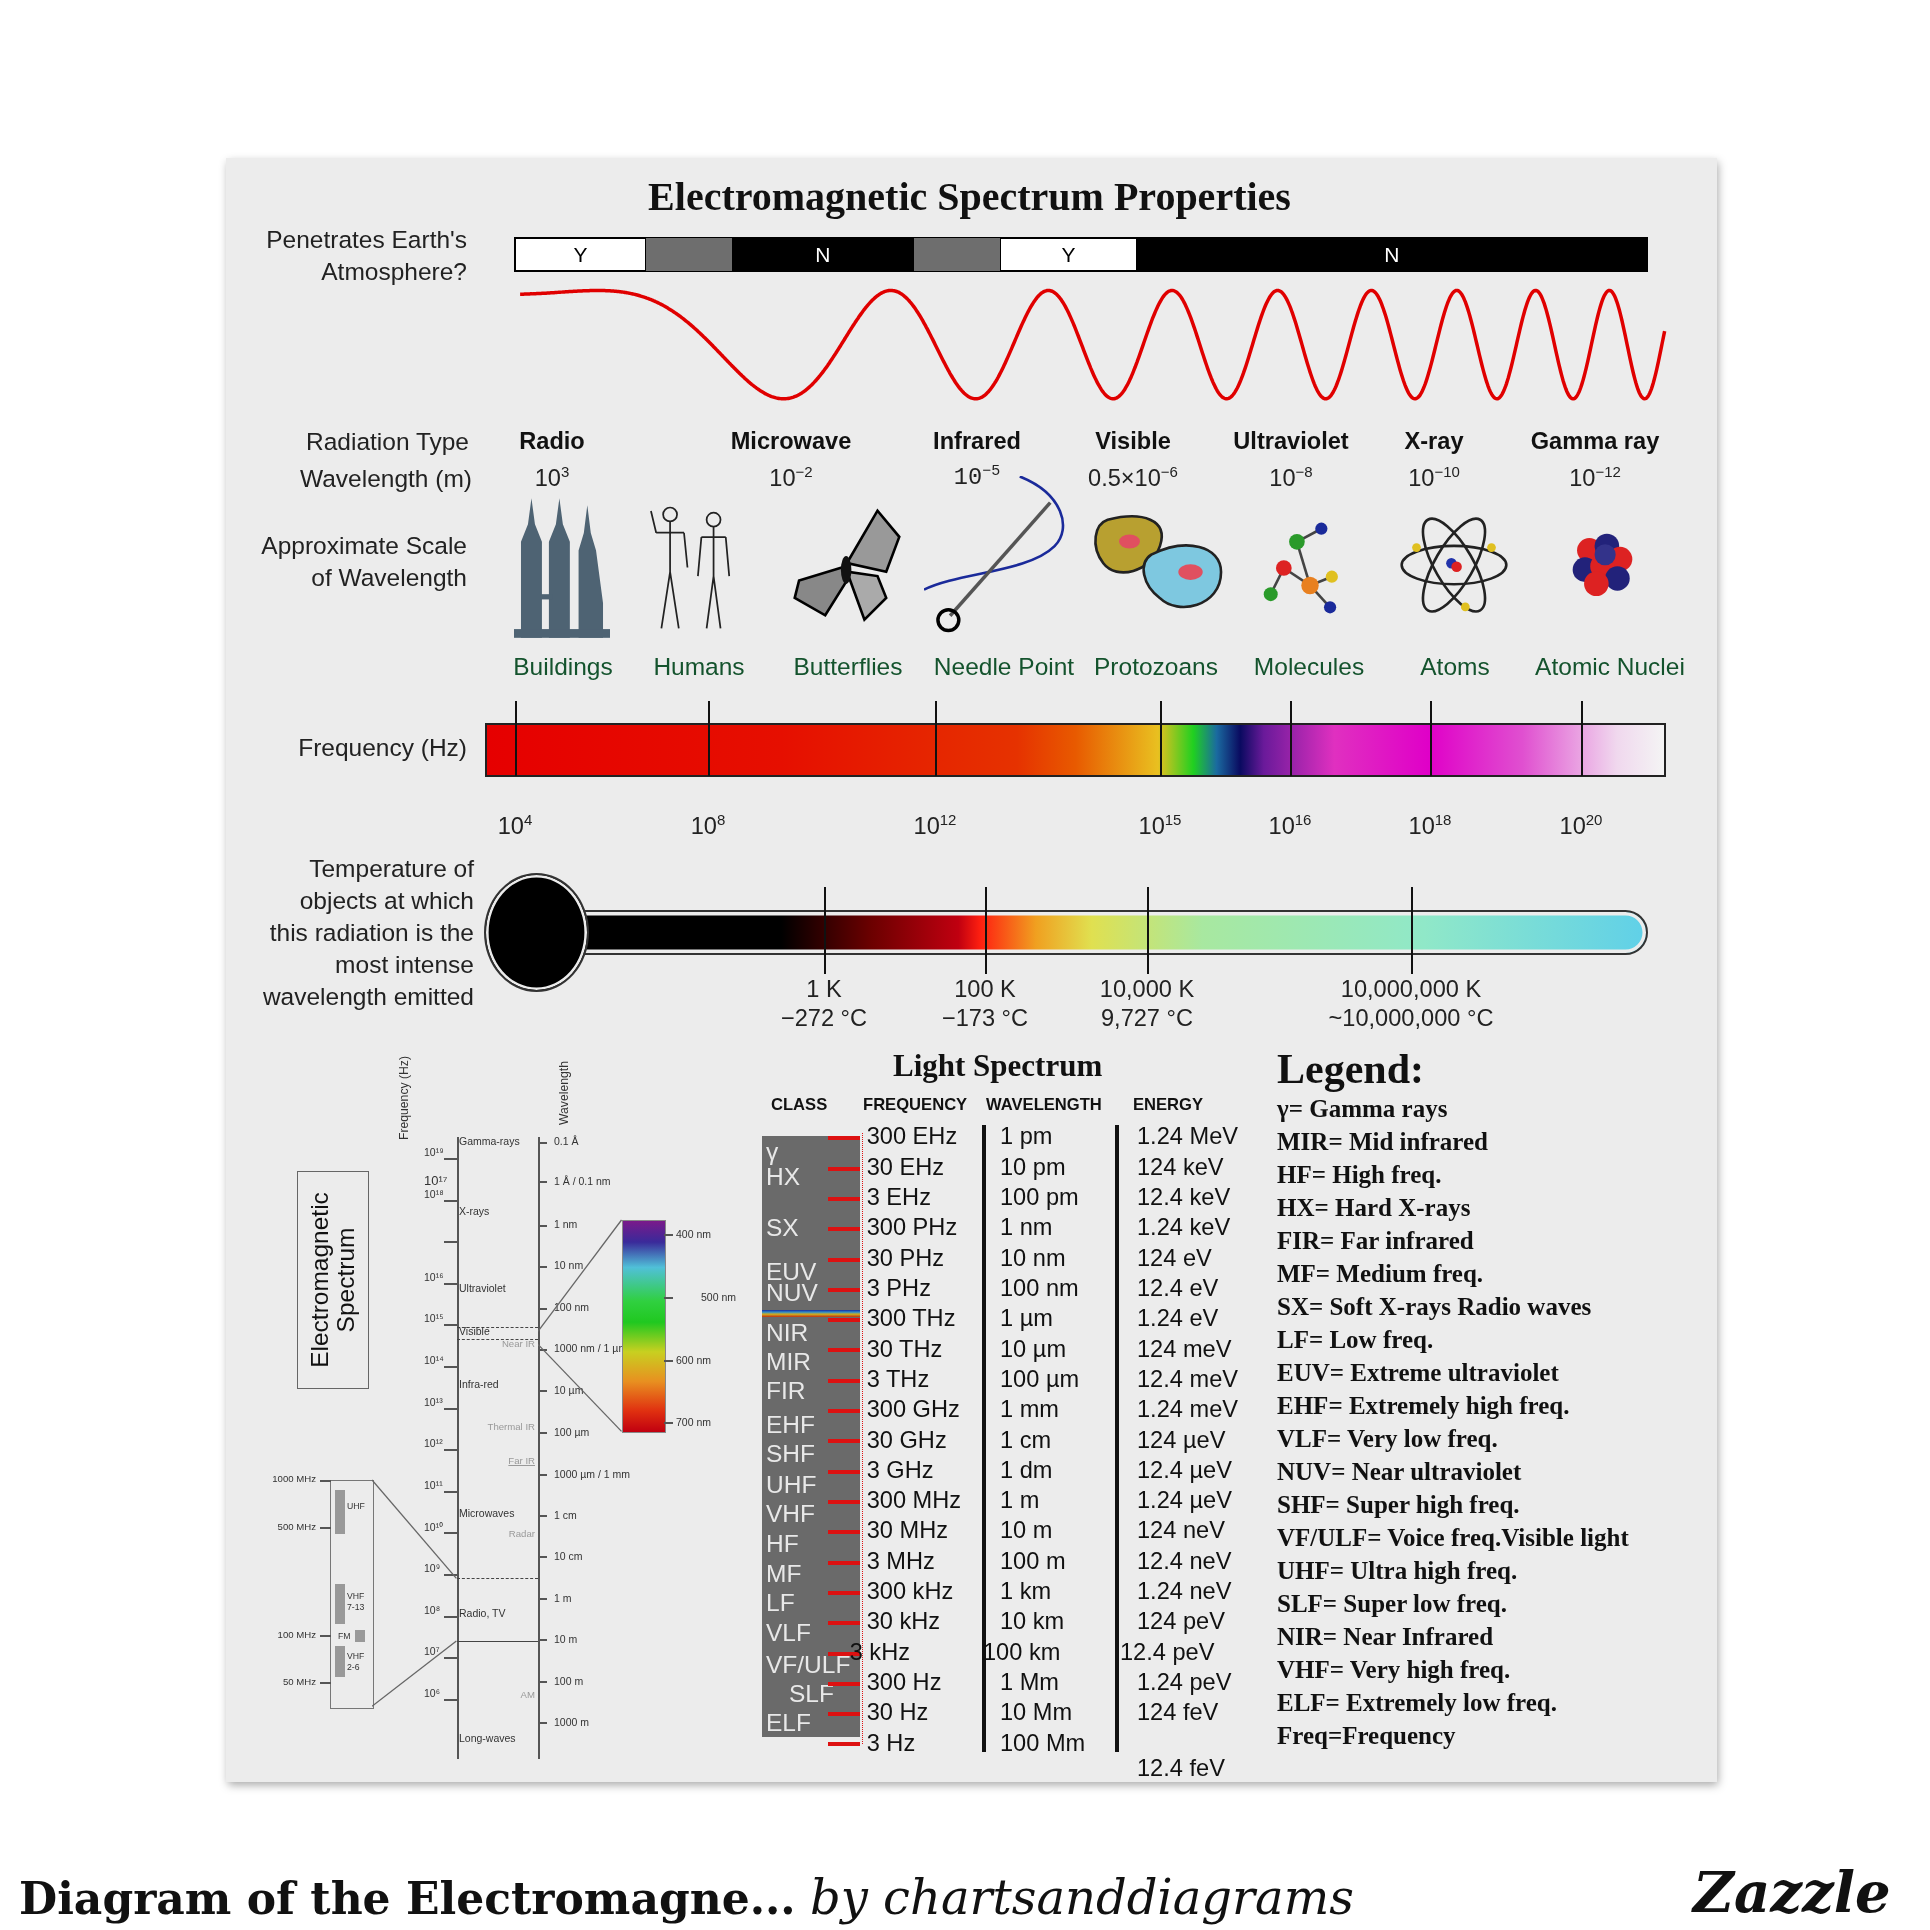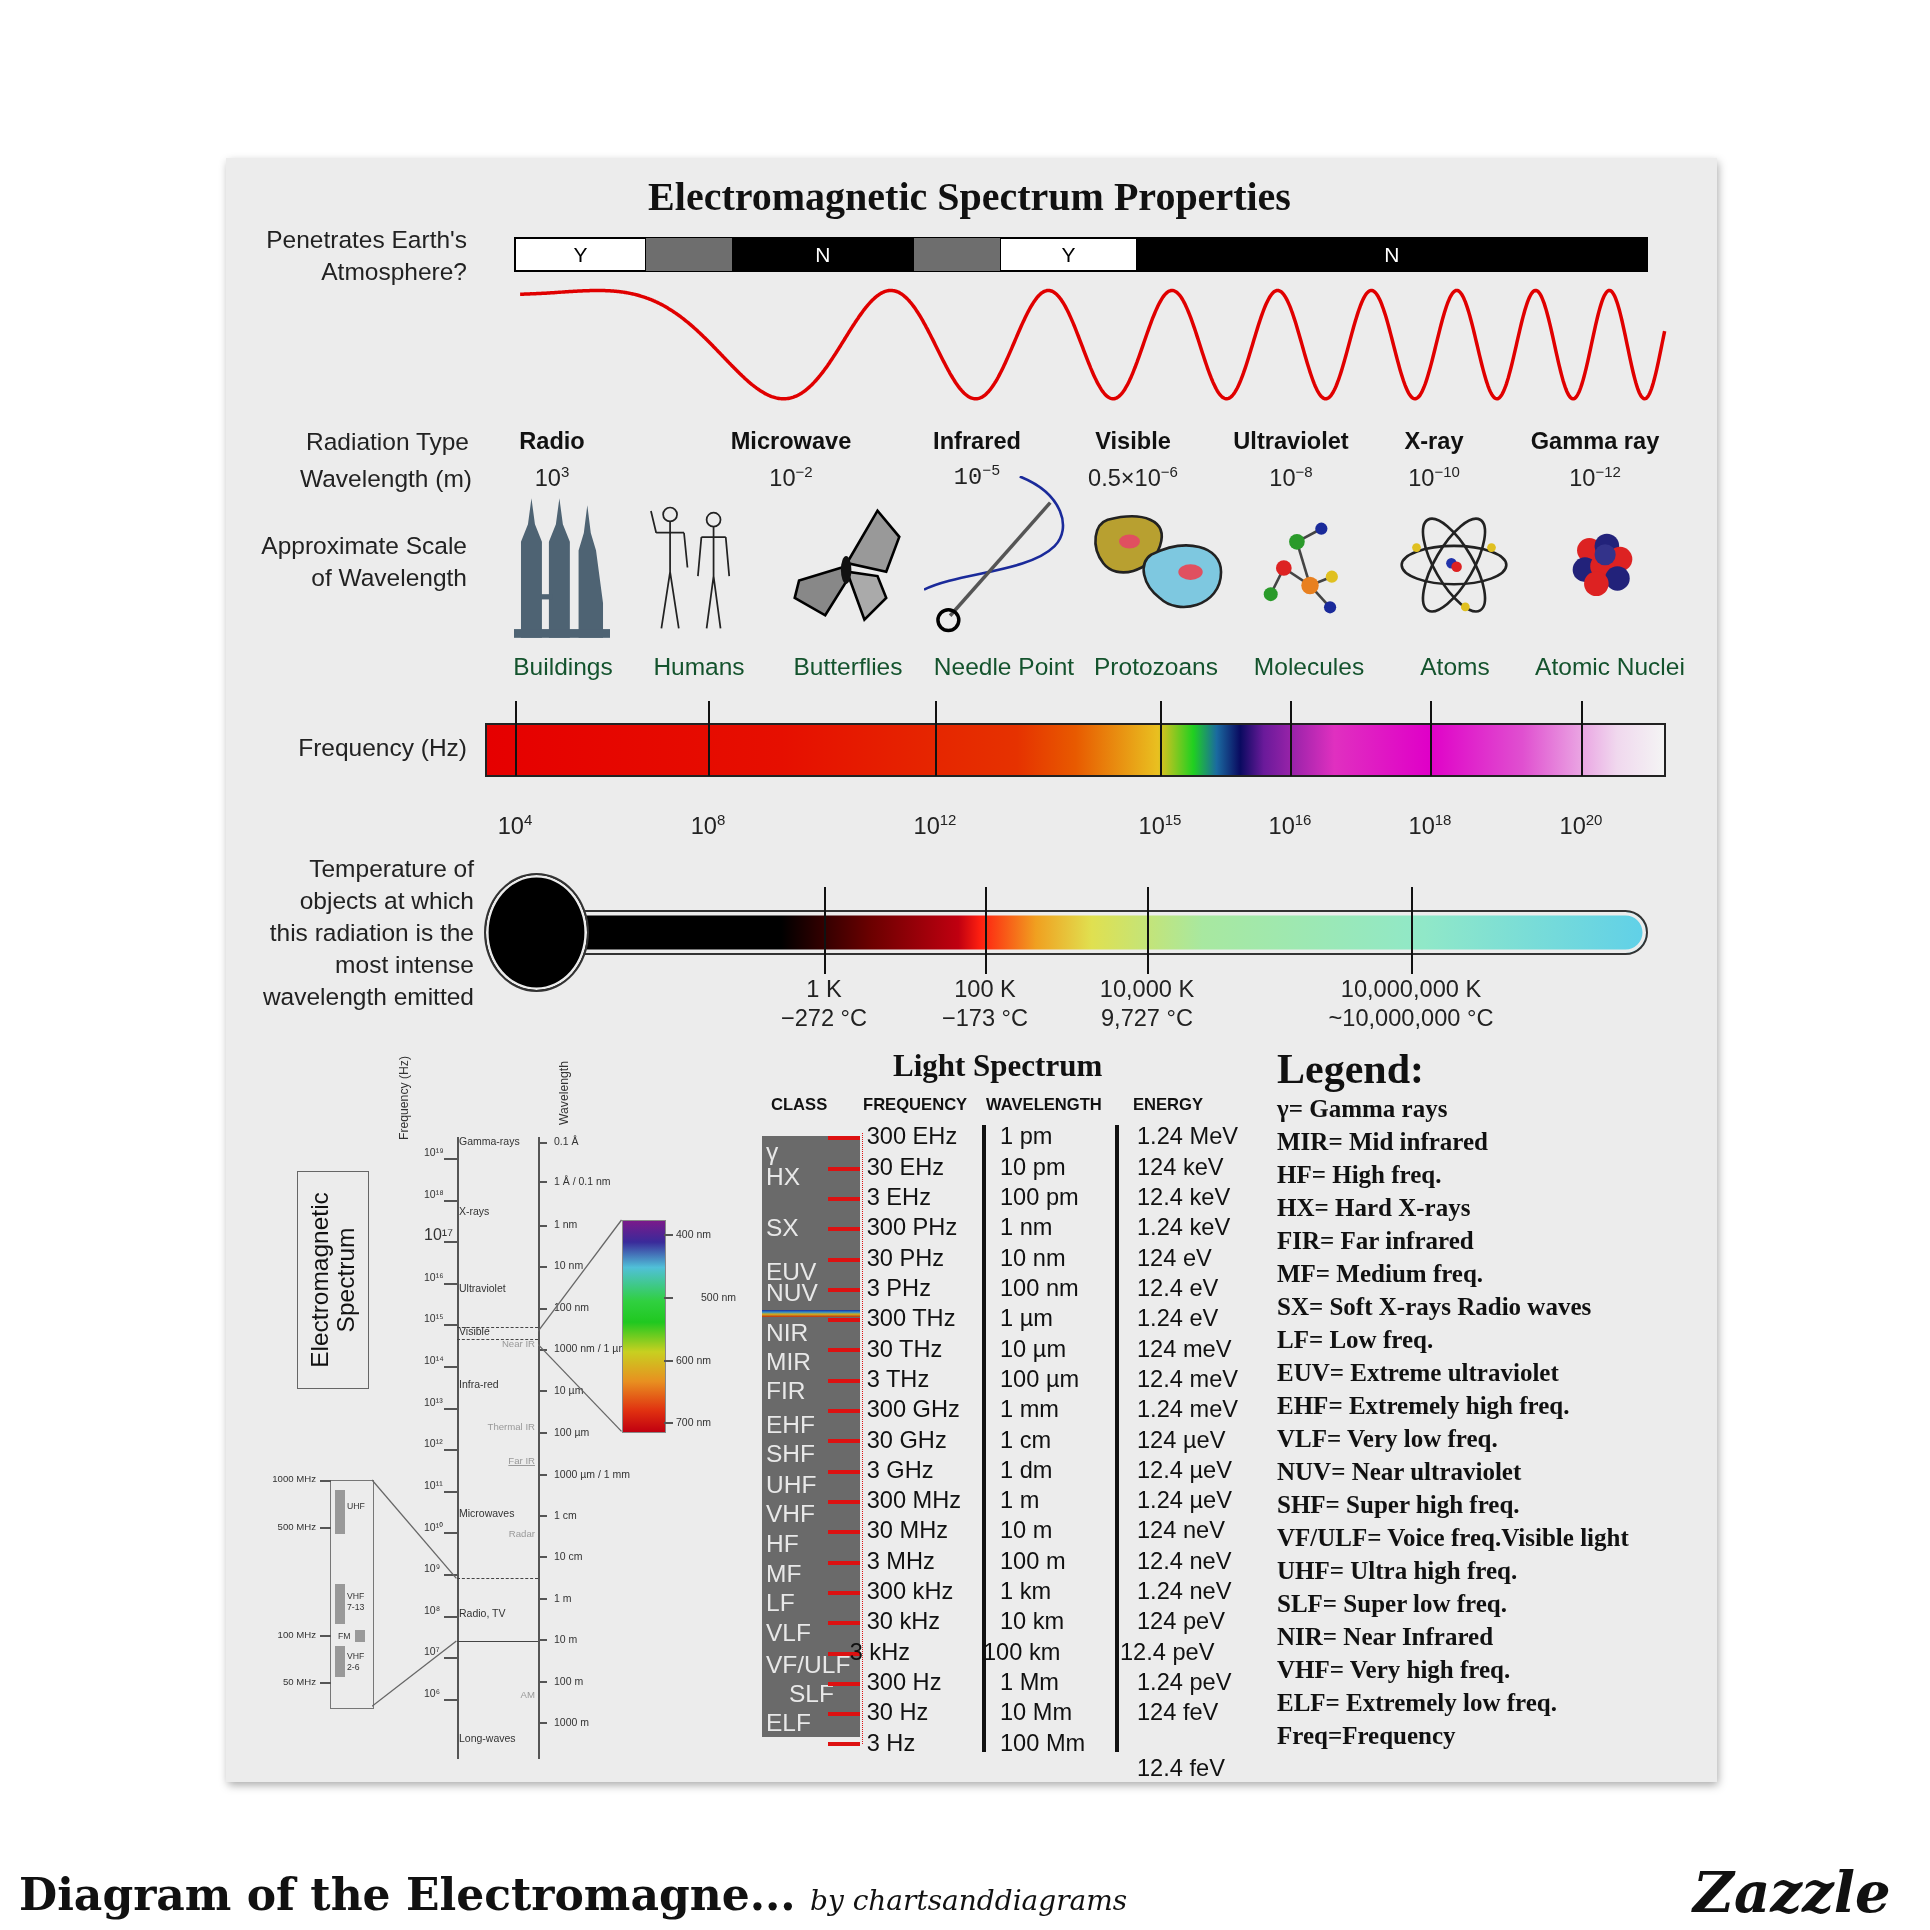--- a/index.html
+++ b/index.html
@@ -16,21 +16,21 @@
   .ftick{font-size:23.6px;white-space:nowrap;color:#222;transform:translateX(-50%);}
   .ftick sup{font-size:15px;}
   .tlab{font-size:23.6px;text-align:center;white-space:nowrap;color:#222;line-height:29px;transform:translateX(-50%);}
   .small{font-size:10.5px;color:#333;white-space:nowrap;}
   .faint{color:#999;}
   .th{font-size:16.6px;font-weight:bold;white-space:nowrap;}
   .cell{font-size:23.6px;white-space:nowrap;color:#111;line-height:30px;}
   .cls{font-size:24.5px;color:#e8e8e8;white-space:nowrap;line-height:25px;}
   .leg{font-size:25px;font-weight:bold;white-space:nowrap;line-height:33px;}
   #footer-title{font-family:"DejaVu Serif",serif;font-weight:bold;font-size:44px;}
-  #footer-by{font-family:"DejaVu Serif",serif;font-style:italic;font-size:28px;}
+  #footer-by{font-family:"DejaVu Serif",serif;font-style:italic;font-size:48px;}
   #footer-brand{font-family:"DejaVu Serif",serif;font-weight:bold;font-style:italic;font-size:56px;}
 </style>
 </head>
 <body>
 
 <div id="poster"></div>
 
 <div class="abs serif" style="left:0;width:1939px;top:173px;text-align:center;font-size:40px;font-weight:bold;">Electromagnetic Spectrum Properties</div>
 
 <div class="abs lbl" style="left:227px;width:240px;top:224px;">
@@ -225,21 +225,21 @@
 <div class="abs" style="left:538px;top:1137px;width:1.7px;height:622px;background:#555;"></div>
 <div class="abs" style="left:457px;top:1327px;width:81px;border-top:0.9px dashed #444;"></div>
 <div class="abs" style="left:457px;top:1339px;width:81px;border-top:0.9px dashed #444;"></div>
 <div class="abs" style="left:457px;top:1578px;width:81px;border-top:0.9px dashed #444;"></div>
 <div class="abs" style="left:457px;top:1641px;width:81px;border-top:0.9px solid #444;"></div>
 <div id="mini-freq">
     <div class="abs small" style="left:424px;top:1146px;font-size:10.5px;">10¹⁹</div>
     <div class="abs" style="left:444px;top:1158px;width:13px;height:1.7px;background:#555;"></div>
     <div class="abs small" style="left:424px;top:1188px;font-size:10.5px;">10¹⁸</div>
     <div class="abs" style="left:444px;top:1200px;width:13px;height:1.7px;background:#555;"></div>
-    <div class="abs small" style="left:424px;top:1226px;font-size:16px;">10¹⁷</div>
+    <div class="abs small" style="left:424px;top:1173px;font-size:13px;">10¹⁷</div>
     <div class="abs" style="left:444px;top:1241px;width:13px;height:1.7px;background:#555;"></div>
     <div class="abs small" style="left:424px;top:1271px;font-size:10.5px;">10¹⁶</div>
     <div class="abs" style="left:444px;top:1283px;width:13px;height:1.7px;background:#555;"></div>
     <div class="abs small" style="left:424px;top:1312px;font-size:10.5px;">10¹⁵</div>
     <div class="abs" style="left:444px;top:1324px;width:13px;height:1.7px;background:#555;"></div>
     <div class="abs small" style="left:424px;top:1354px;font-size:10.5px;">10¹⁴</div>
     <div class="abs" style="left:444px;top:1366px;width:13px;height:1.7px;background:#555;"></div>
     <div class="abs small" style="left:424px;top:1396px;font-size:10.5px;">10¹³</div>
     <div class="abs" style="left:444px;top:1408px;width:13px;height:1.7px;background:#555;"></div>
     <div class="abs small" style="left:424px;top:1437px;font-size:10.5px;">10¹²</div>

